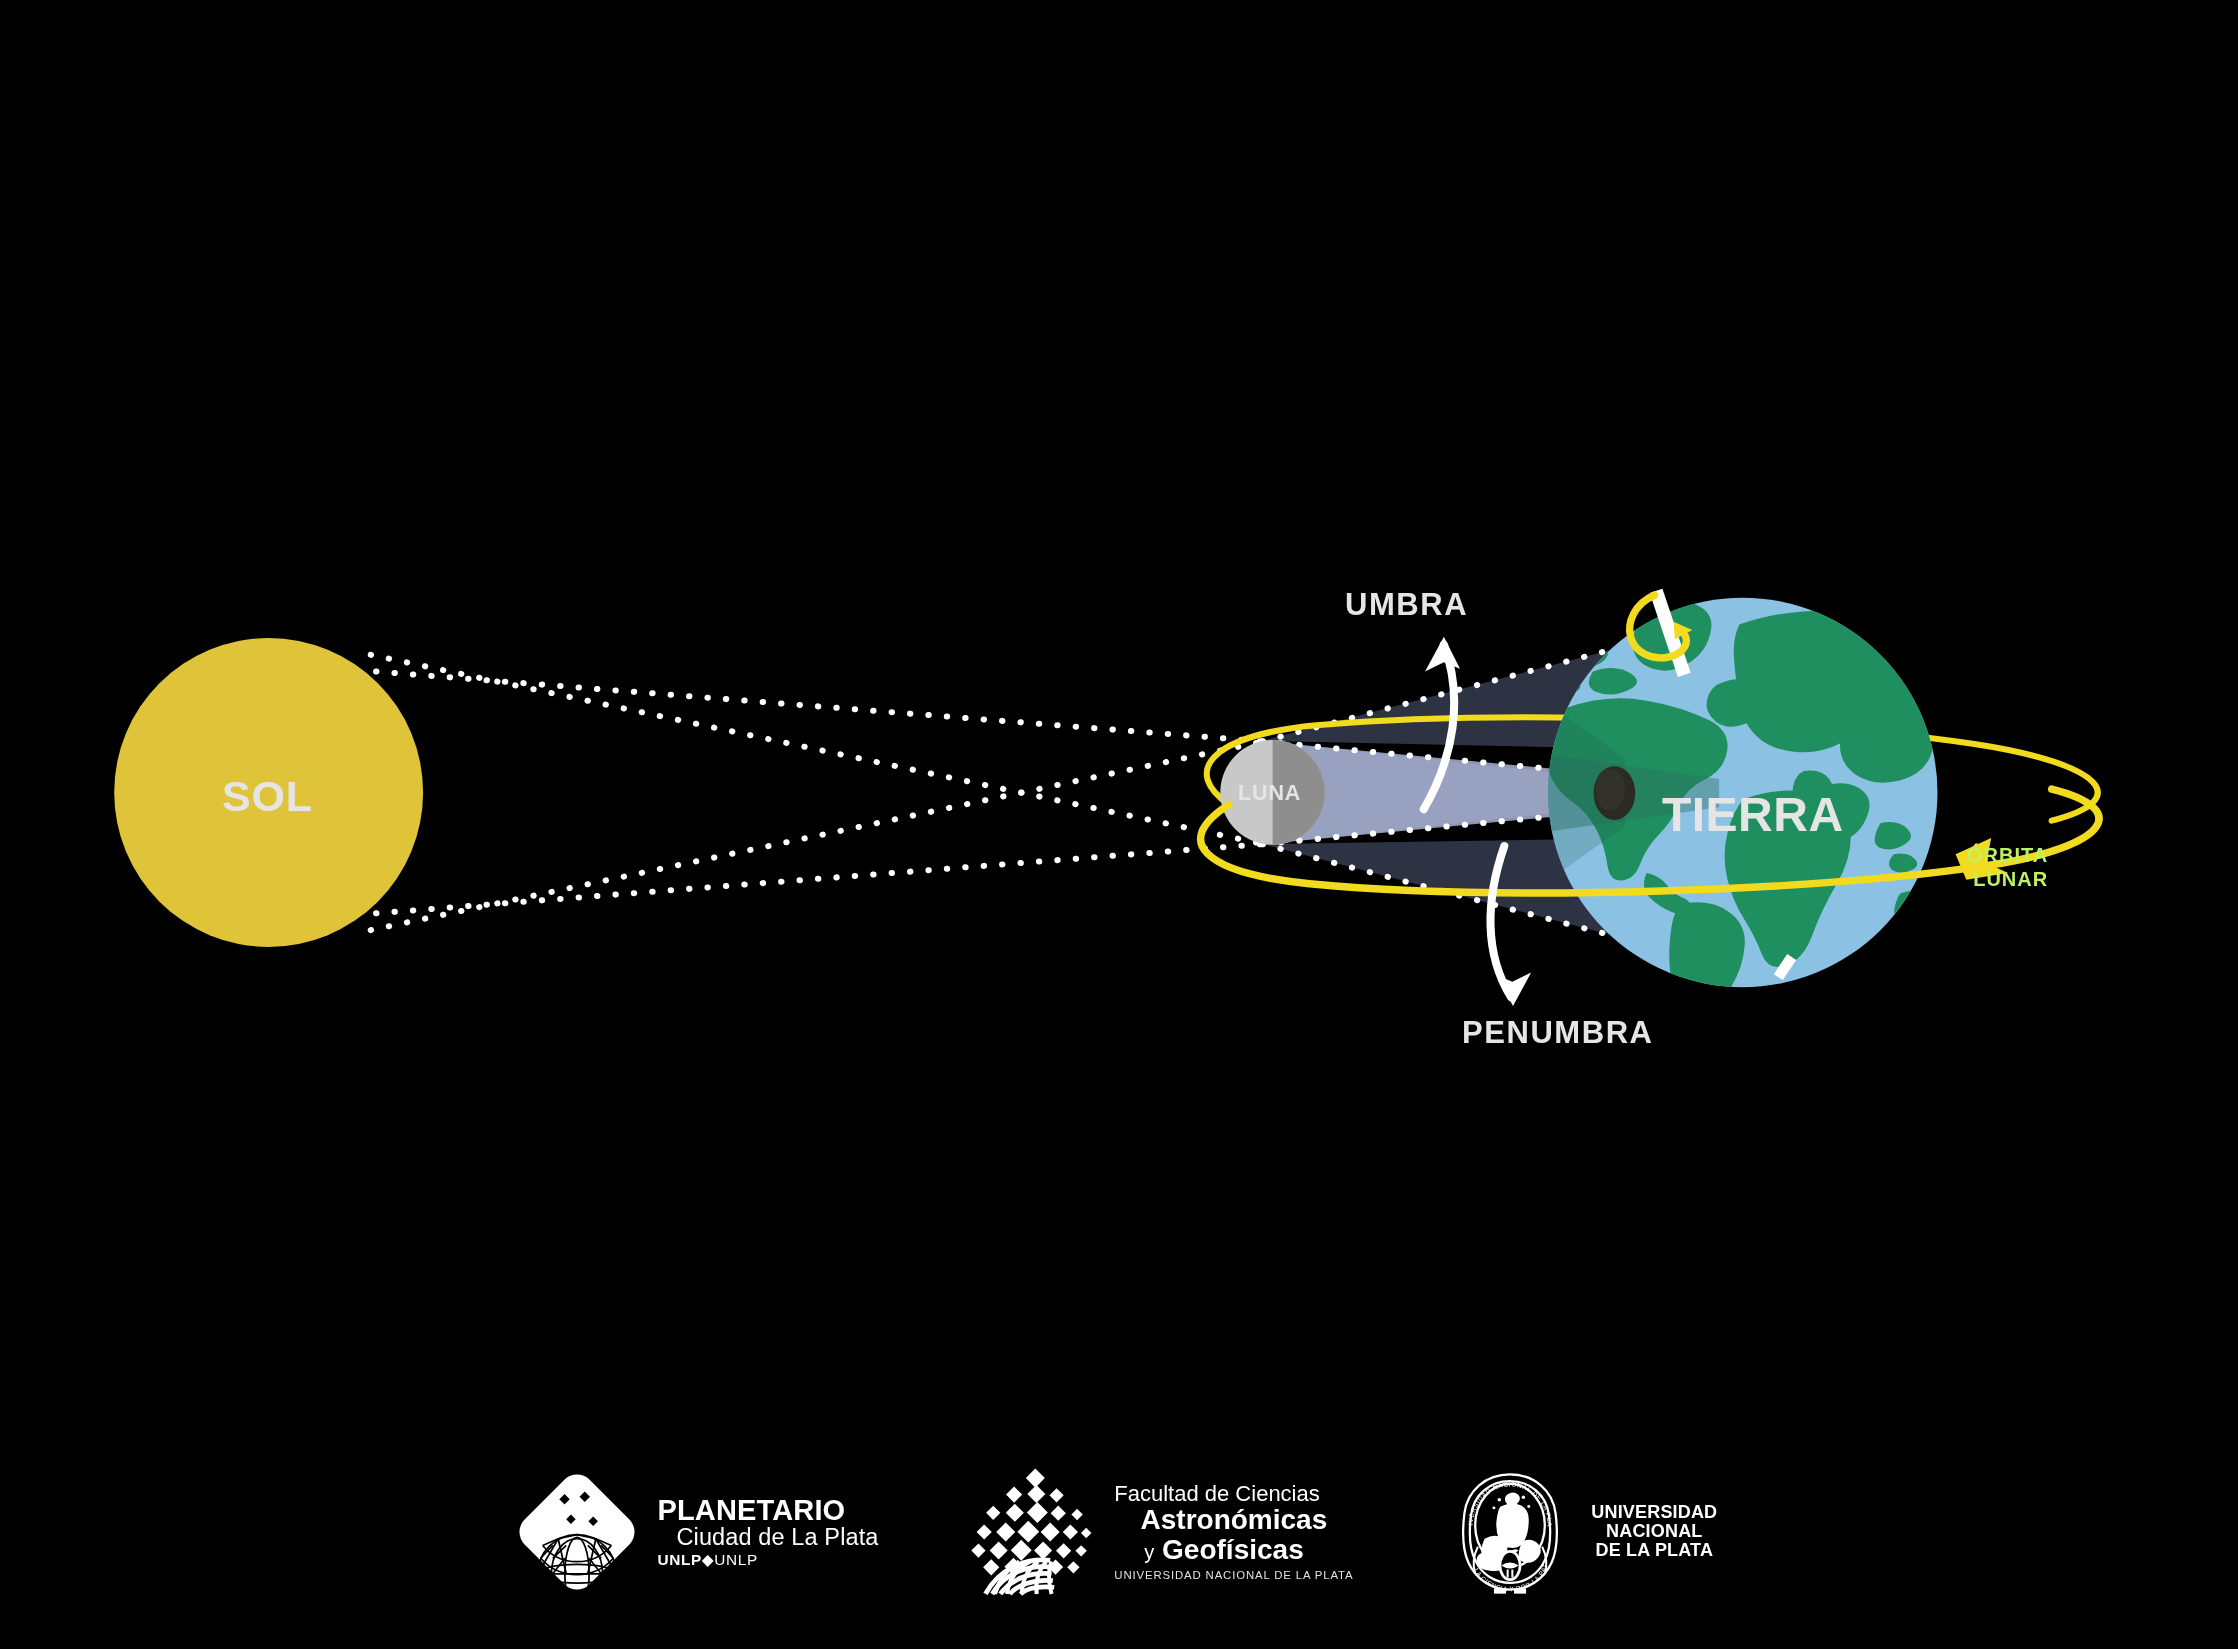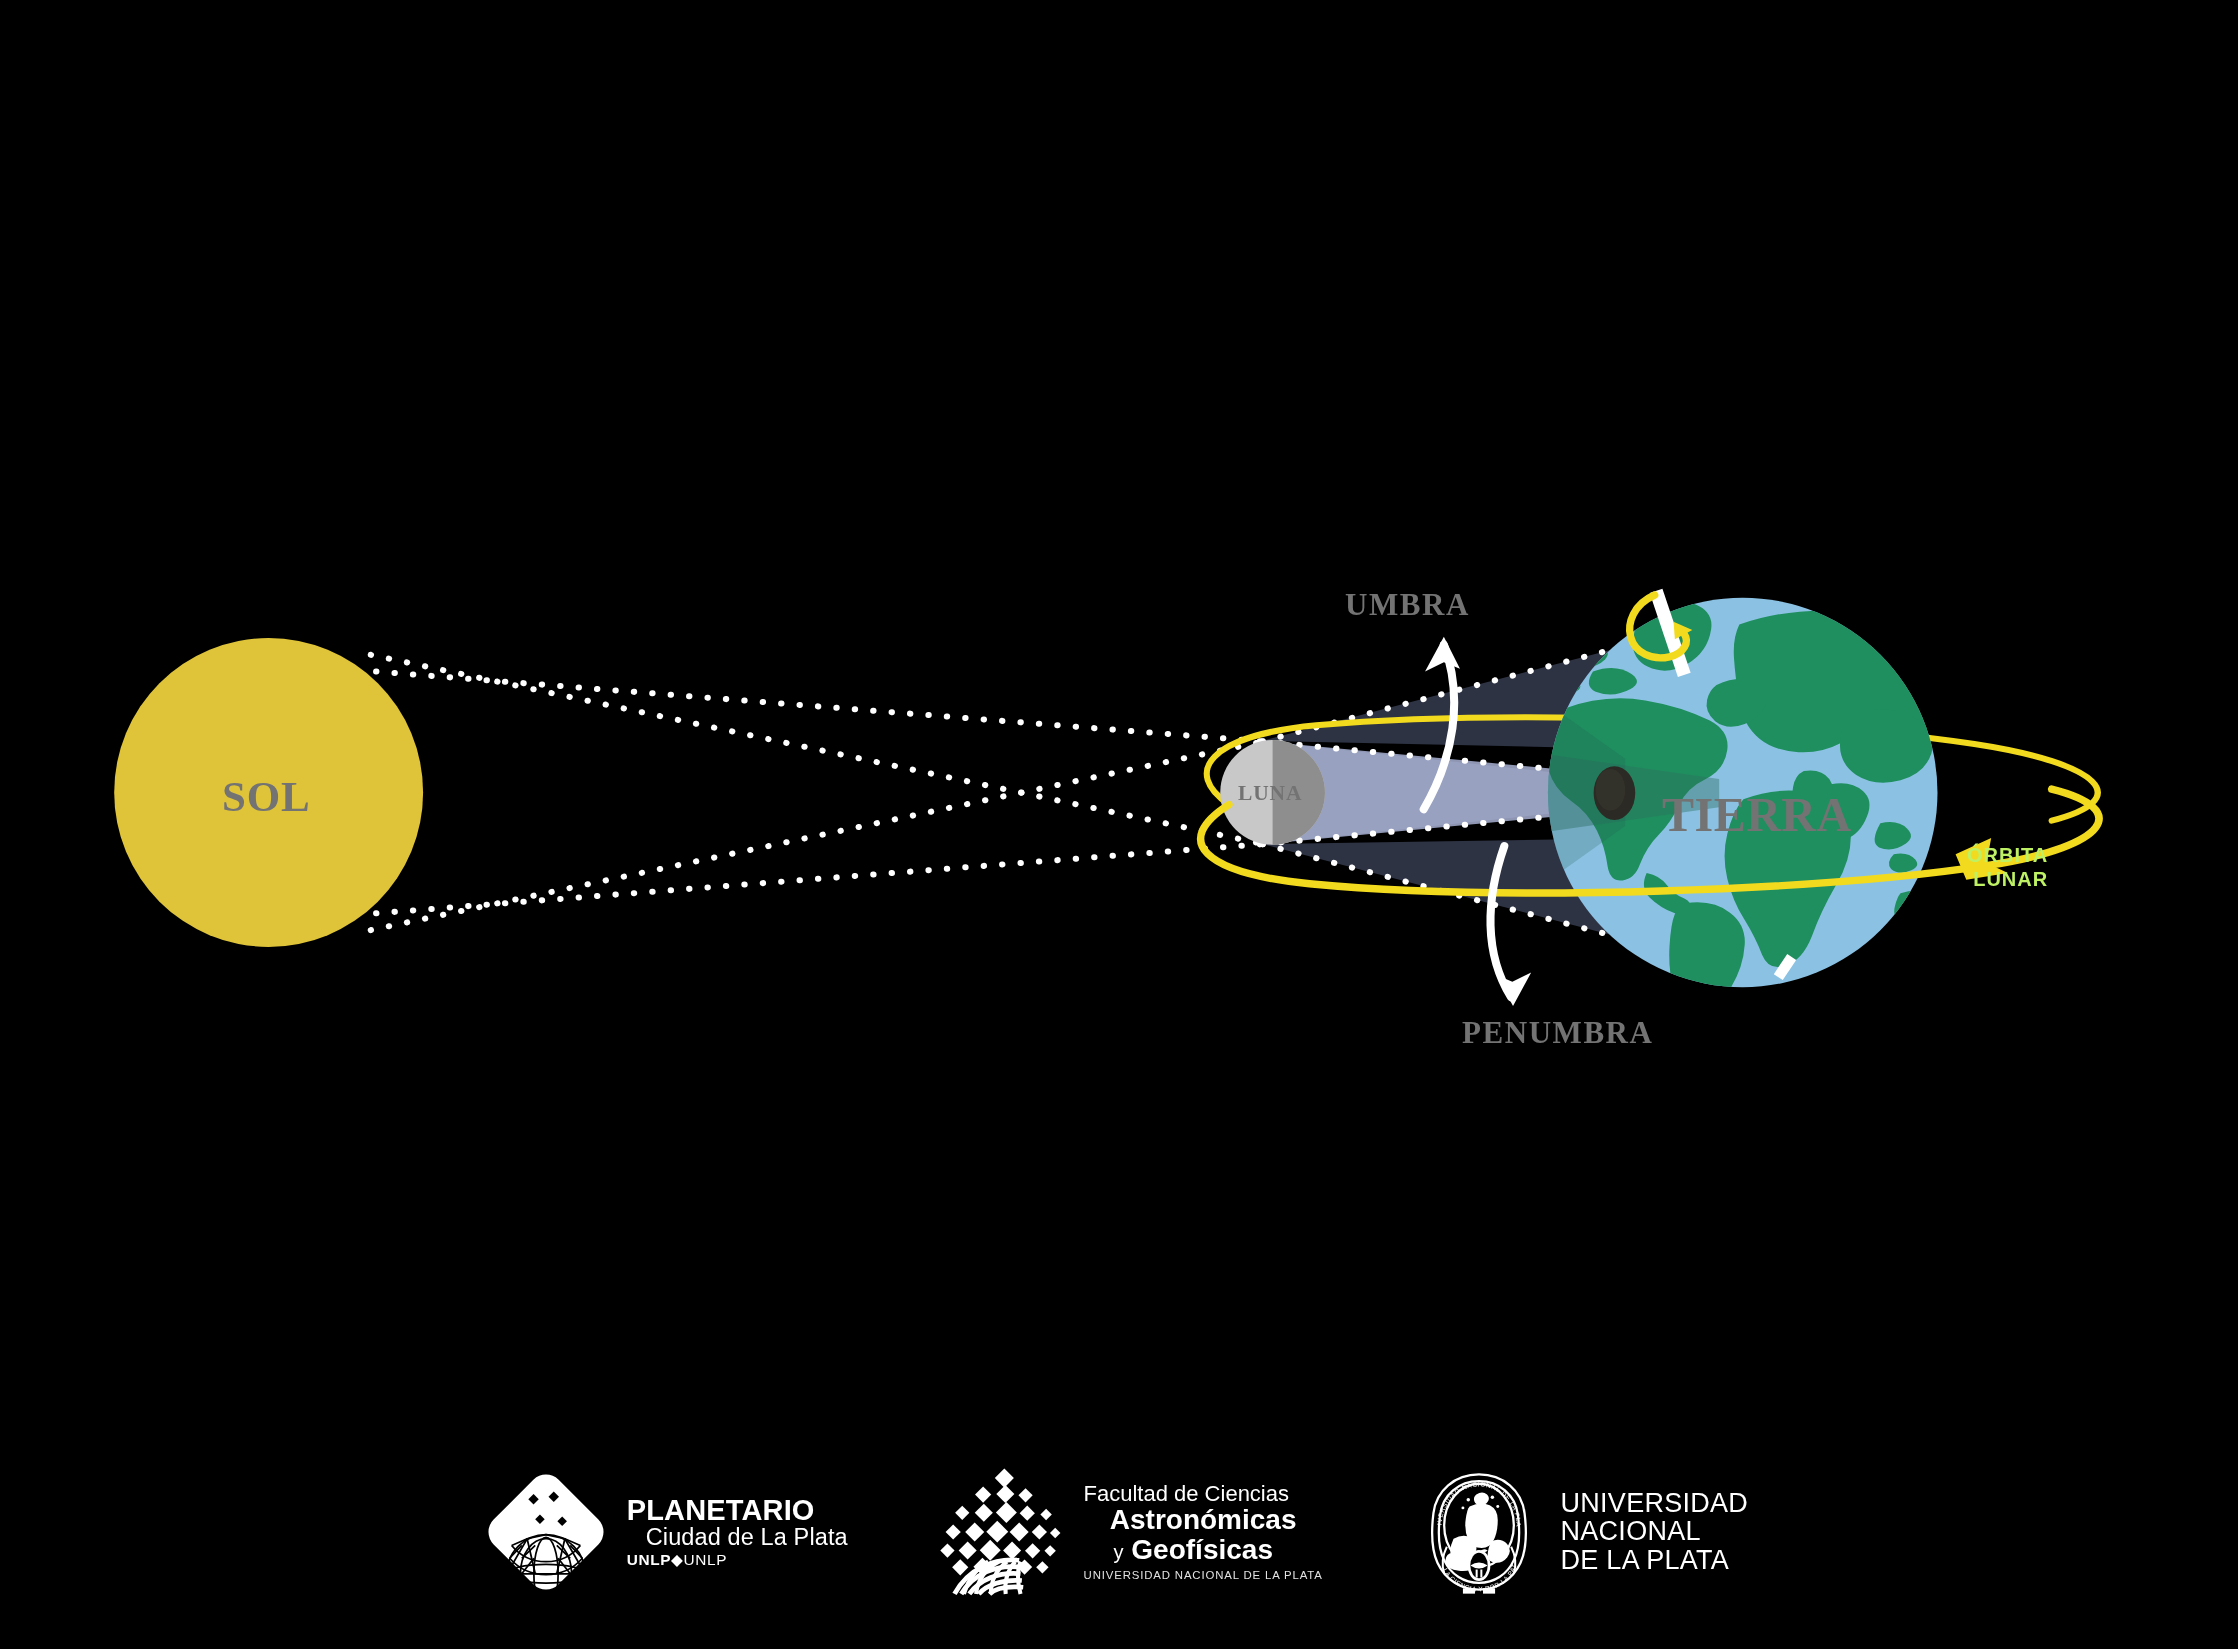--- a/index.html
+++ b/index.html
@@ -20,25 +20,24 @@
   }
   #scene {
     position: absolute;
     left: 0;
     top: 0;
     width: 2239px;
     height: 1650px;
   }
   .lbl {
     position: absolute;
-    color: #737373;
+    color: #e5e5e5;
     font-weight: bold;
     letter-spacing: 0.02em;
     white-space: nowrap;
-    font-family: Liberation Serif, serif;
   }
   .lbl-sol {
     font-size: 43px;
     left: 222px;
     top: 772px;
   }
   .lbl-luna {
     font-size: 21.5px;
     left: 1238px;
     top: 781px;
@@ -110,21 +109,21 @@
   .pl-l2 { font-size: 23.5px; font-weight: normal; letter-spacing: 0.005em; margin-left: 19px; }
   .pl-l3 { font-size: 15.4px; font-weight: normal; letter-spacing: 0.04em; margin-top: 2px;}
   .pl-l3 b { font-weight: bold; }
 
   .fc-l1 { font-size: 22px; font-weight: normal; }
   .fc-l2 { font-size: 28px; font-weight: bold; text-align: center; }
   .fc-l3 { font-size: 28px; font-weight: bold; margin-left: 30px; }
   .fc-l3 .sm { font-size: 20px; font-weight: normal; }
   .fc-l4 { font-size: 11.4px; font-weight: normal; letter-spacing: 0.075em; margin-top: 4.7px; color:#e2e2e2;}
 
-  .un-l { font-size: 27px; font-weight: normal; letter-spacing: 0.01em; }
+  .un-l { font-size: 18px; font-weight: bold; letter-spacing: 0.01em; text-align: center; }
 </style>
 </head>
 <body>
 
 <div id="stage">
 
   <svg id="scene" viewBox="0 0 3334 2457">
     <defs>
 
       <pattern id="noop" width="1" height="1"></pattern>

